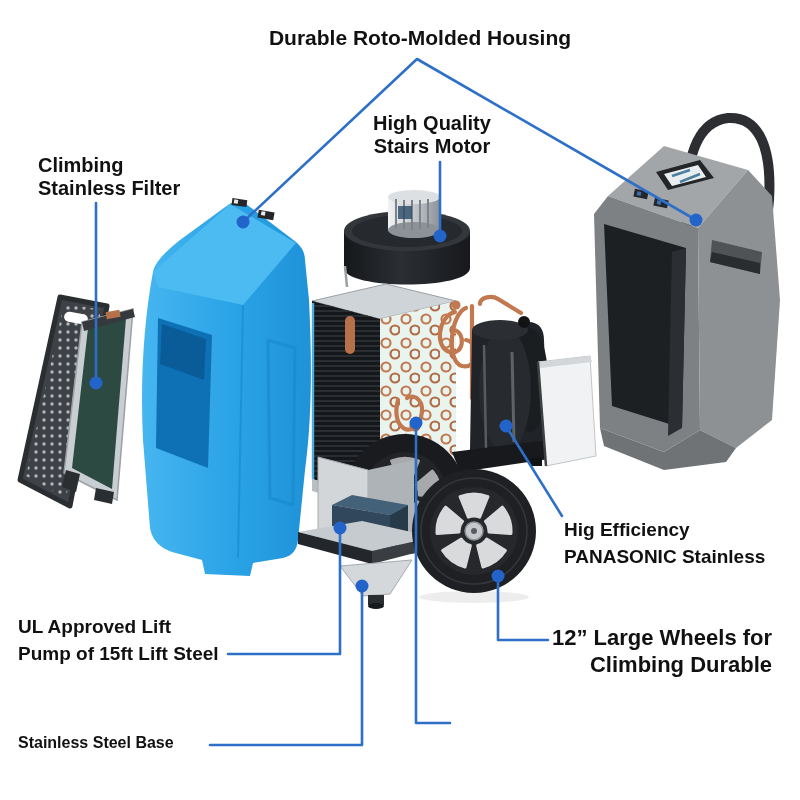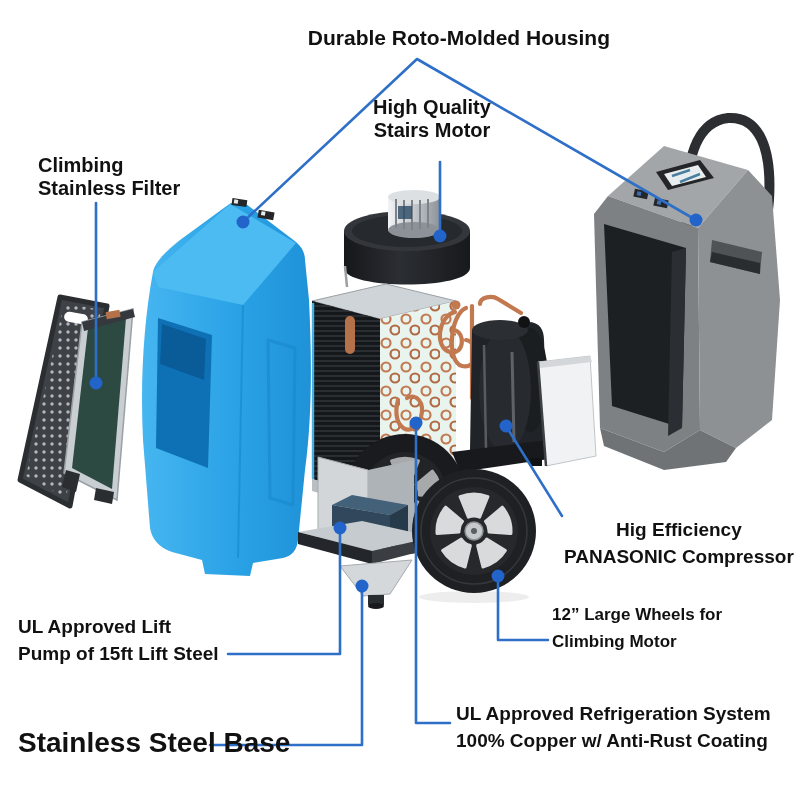--- a/index.html
+++ b/index.html
@@ -5,27 +5,27 @@
   :root{
     --background:#ffffff; --label-text:#111111; --leader-line:#2e6fc8; --leader-dot:#2264c9;
     --front-housing:#2aa7e8; --rear-housing:#8e9194; --copper:#c2794f; --part-black:#202226; --metal:#cdd2d6;
   }
   html,body{margin:0;padding:0;background:#fff;}
   .stage{position:relative;width:800px;height:800px;background:var(--background);overflow:hidden;
          font-family:"Liberation Sans",sans-serif;}
   .stage svg{position:absolute;left:0;top:0;}
   .callout{position:absolute;font-weight:bold;color:var(--label-text);white-space:nowrap;}
   .callout span{display:block;}
-  .c-housing{left:230px;top:25px;width:380px;text-align:right;font-size:21px;line-height:25px;}
-  .c-motor{left:352px;top:96px;width:160px;text-align:center;font-size:20px;line-height:23px;}
+  .c-housing{left:230px;top:25px;width:380px;text-align:center;font-size:21px;line-height:25px;}
+  .c-motor{left:352px;top:112px;width:160px;text-align:center;font-size:20px;line-height:23px;}
   .c-filter{left:38px;top:154px;font-size:20px;line-height:23px;}
-  .c-compressor{left:564px;top:516px;font-size:19px;line-height:27px;text-align:center;}
-  .c-wheels{left:552px;top:601px;font-size:17px;line-height:27px;}
+  .c-compressor{left:564px;top:516px;font-size:19px;line-height:27px;}
+  .c-wheels{left:552px;top:624px;font-size:22px;line-height:27px;text-align:right;}
   .c-drain{left:18px;top:613px;font-size:19px;line-height:27px;}
-  .c-base{left:18px;top:731px;font-size:28px;line-height:24px;}
+  .c-base{left:18px;top:731px;font-size:16px;line-height:24px;}
   .c-refrig{left:456px;top:700px;font-size:19px;line-height:27px;}
   .ln{stroke:var(--leader-line);stroke-width:2.6;fill:none;stroke-linecap:round;stroke-linejoin:round;}
   .dot{fill:var(--leader-dot);}
   .cu{stroke:var(--copper);stroke-width:4.2;fill:none;stroke-linecap:round;}
 </style>
 </head>
 <body>
 
 <div class="stage">
 
@@ -248,31 +248,27 @@
   <div class="callout c-motor">
     <span>High Quality</span>
     <span>Stairs Motor</span>
   </div>
   <div class="callout c-filter">
     <span>Climbing</span>
     <span>Stainless Filter</span>
   </div>
   <div class="callout c-compressor">
     <span>Hig Efficiency</span>
-    <span>PANASONIC Compressor</span>
+    <span>PANASONIC Stainless</span>
   </div>
   <div class="callout c-wheels">
     <span>12” Large Wheels for</span>
-    <span>Climbing Motor</span>
+    <span>Climbing Durable</span>
   </div>
   <div class="callout c-drain">
     <span>UL Approved Lift</span>
     <span>Pump of 15ft Lift Steel</span>
   </div>
   <div class="callout c-base">
     <span>Stainless Steel Base</span>
   </div>
-  <div class="callout c-refrig">
-    <span>UL Approved Refrigeration System</span>
-    <span>100% Copper w/ Anti-Rust Coating</span>
-  </div>
 
 </div>
 
 </body></html>

